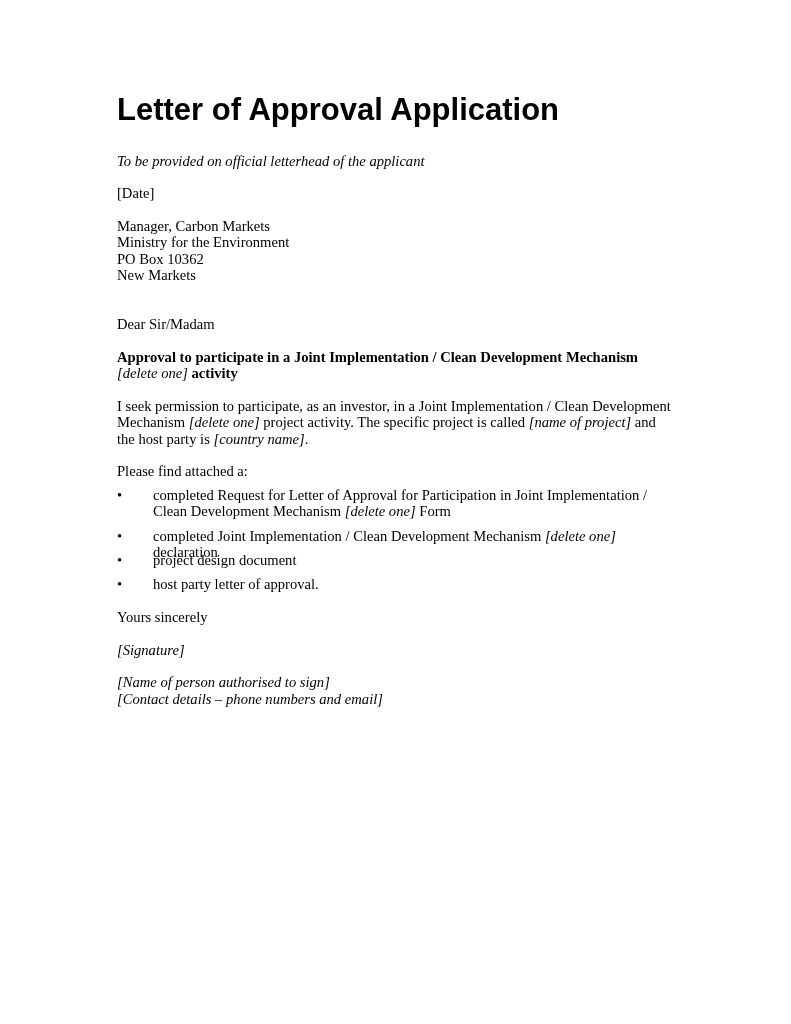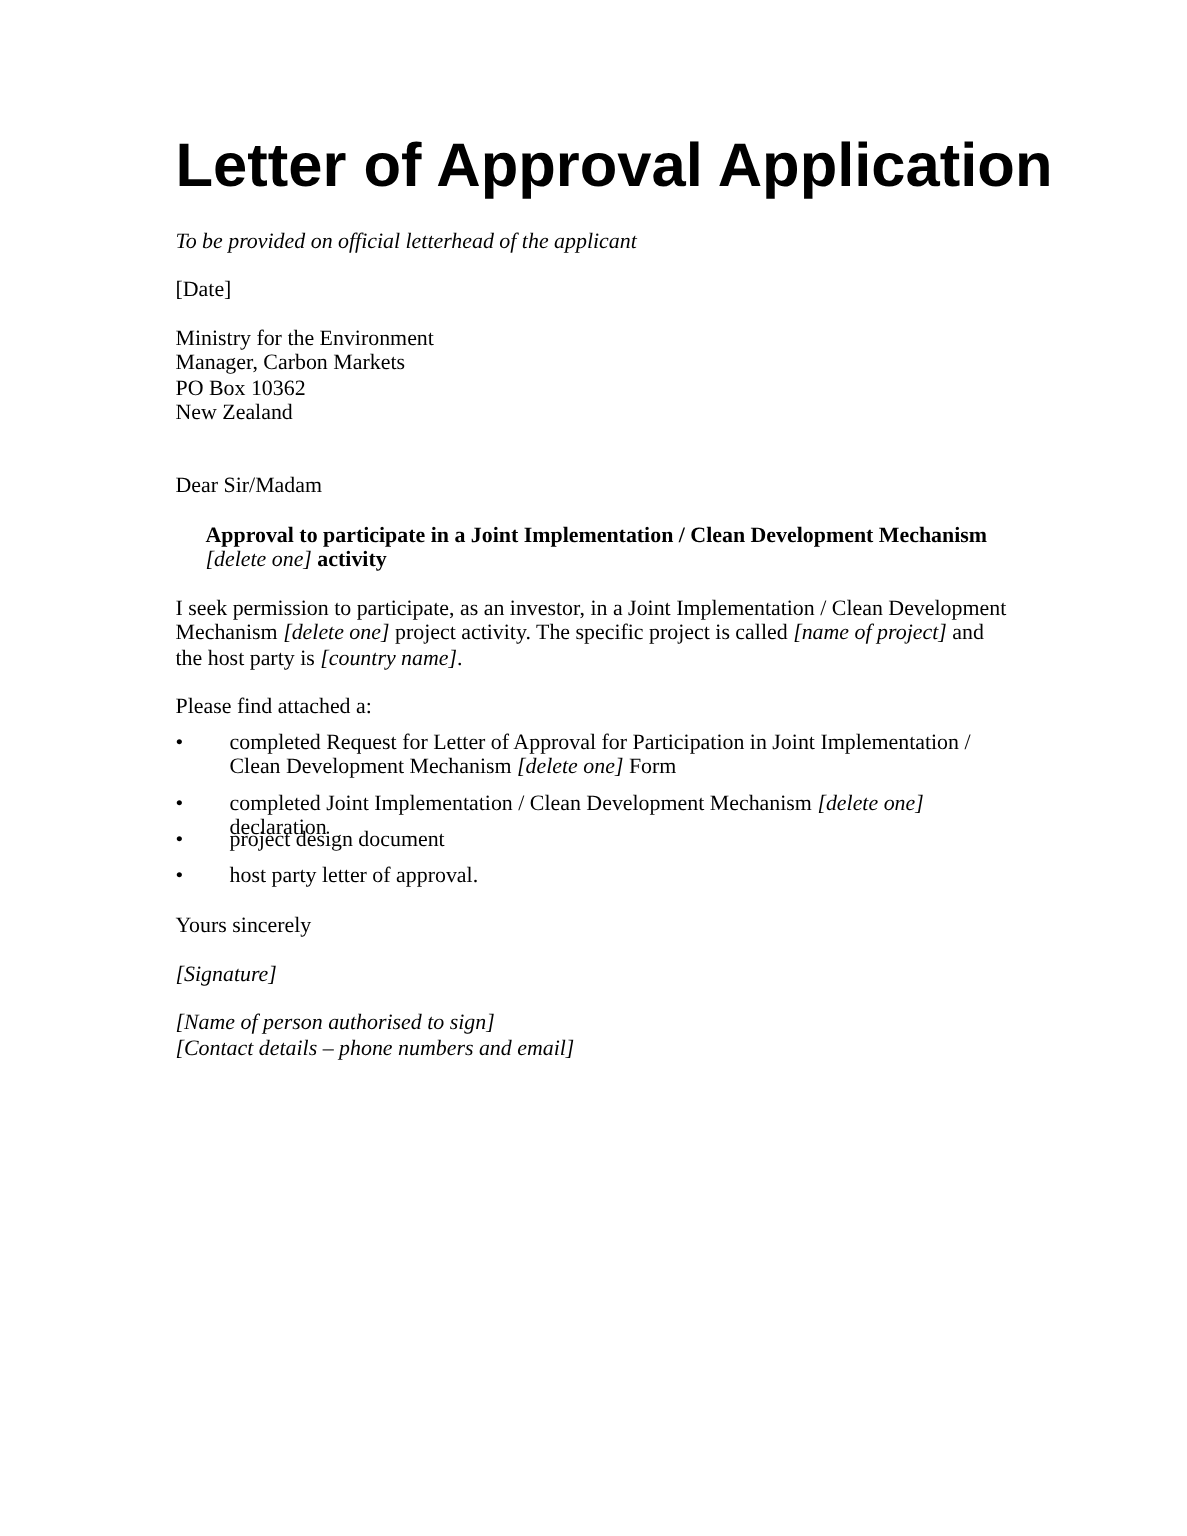--- a/index.html
+++ b/index.html
@@ -1,47 +1,47 @@
 <!DOCTYPE html>
 <html><head>
 <meta charset="utf-8">
 <style>
   html, body { margin: 0; padding: 0; background: #ffffff; }
   body { width: 791px; height: 1024px; position: relative; overflow: hidden; color: #000; }
   .page { position: absolute; left: 117px; top: 0; width: 560px; font-family: "Liberation Serif", serif; font-size: 14.6px; line-height: 16.4px; }
-  .title { position: absolute; left: 117px; top: 92px; font-family: "Liberation Sans", sans-serif; font-weight: bold; font-size: 41px; line-height: 36px; margin: 0; white-space: nowrap; }
+  .title { position: absolute; left: 117px; top: 92px; font-family: "Liberation Sans", sans-serif; font-weight: bold; font-size: 31px; line-height: 36px; margin: 0; white-space: nowrap; }
   .blk { position: absolute; left: 0; width: 560px; }
   .it { font-style: italic; }
   .b { font-weight: bold; }
   .bi { font-style: italic; font-weight: normal; }
   .bullet-row { position: absolute; left: 0; width: 560px; }
   .bullet { position: absolute; left: 0; top: 0; width: 10px; }
   .btext { position: absolute; left: 36px; top: 0; width: 524px; }
 </style>
 </head>
 <body>
 
 <h1 class="title">Letter of Approval Application</h1>
 
 <div class="page">
 
   <div class="blk it" style="top:153px;">To be provided on official letterhead of the applicant</div>
 
   <div class="blk" style="top:185px;">[Date]</div>
 
   <div class="blk" style="top:218px;">
+    <div>Manager, Carbon Markets</div>
     <div>Ministry for the Environment</div>
-    <div>Manager, Carbon Markets</div>
     <div>PO Box 10362</div>
-    <div>New Zealand</div>
+    <div>New Markets</div>
   </div>
 
   <div class="blk" style="top:316px;">Dear Sir/Madam</div>
 
-  <div class="blk b" style="top:349px;margin-left:20px;"><span>Approval to participate in a Joint Implementation / Clean Development Mechanism </span><span class="bi">[delete one]</span><span> activity</span></div>
+  <div class="blk b" style="top:349px;"><span>Approval to participate in a Joint Implementation / Clean Development Mechanism </span><span class="bi">[delete one]</span><span> activity</span></div>
 
   <div class="blk" style="top:398px;font-family:Liberation Serif, serif;"><span>I seek permission to participate, as an investor, in a Joint Implementation / Clean Development Mechanism </span><span class="it">[delete one]</span><span> project activity.  The specific project is called </span><span class="it">[name of project]</span><span> and the host party is </span><span class="it">[country name]</span><span>.</span></div>
 
   <div class="blk" style="top:463px;">Please find attached a:</div>
 
   <div>
     <div class="bullet-row" style="top:487px; height:34px;">
       <span class="bullet">•</span>
       <span class="btext"><span>completed Request for Letter of Approval for Participation in Joint Implementation / Clean Development Mechanism </span><span class="it">[delete one]</span><span> Form</span></span>
     </div>

